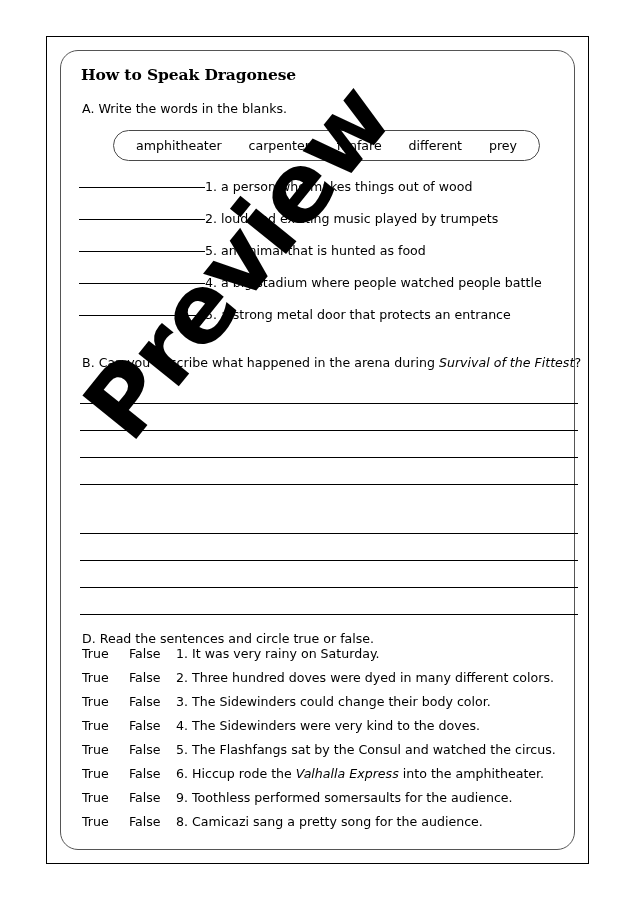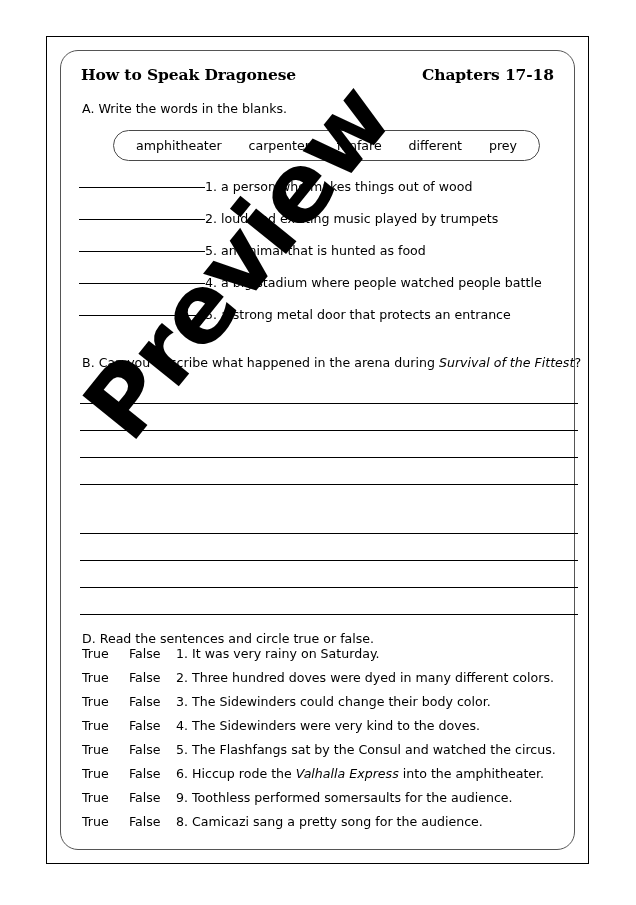--- a/index.html
+++ b/index.html
@@ -142,21 +142,20 @@
 </style>
 </head>
 <body>
 
 <div id="worksheet-page">
   <div id="worksheet-card">
     <div id="worksheet-content">
 
       <div class="header-row">
         <span>How to Speak Dragonese</span>
-        <span>Chapters 17-18</span>
       </div>
 
       <div class="section-head" style="margin-top:17px;">A. Write the words in the blanks.</div>
 
       <div id="word-bank">
           <span>amphitheater</span>
           <span>carpenter</span>
           <span>fanfare</span>
           <span>different</span>
           <span>prey</span>

